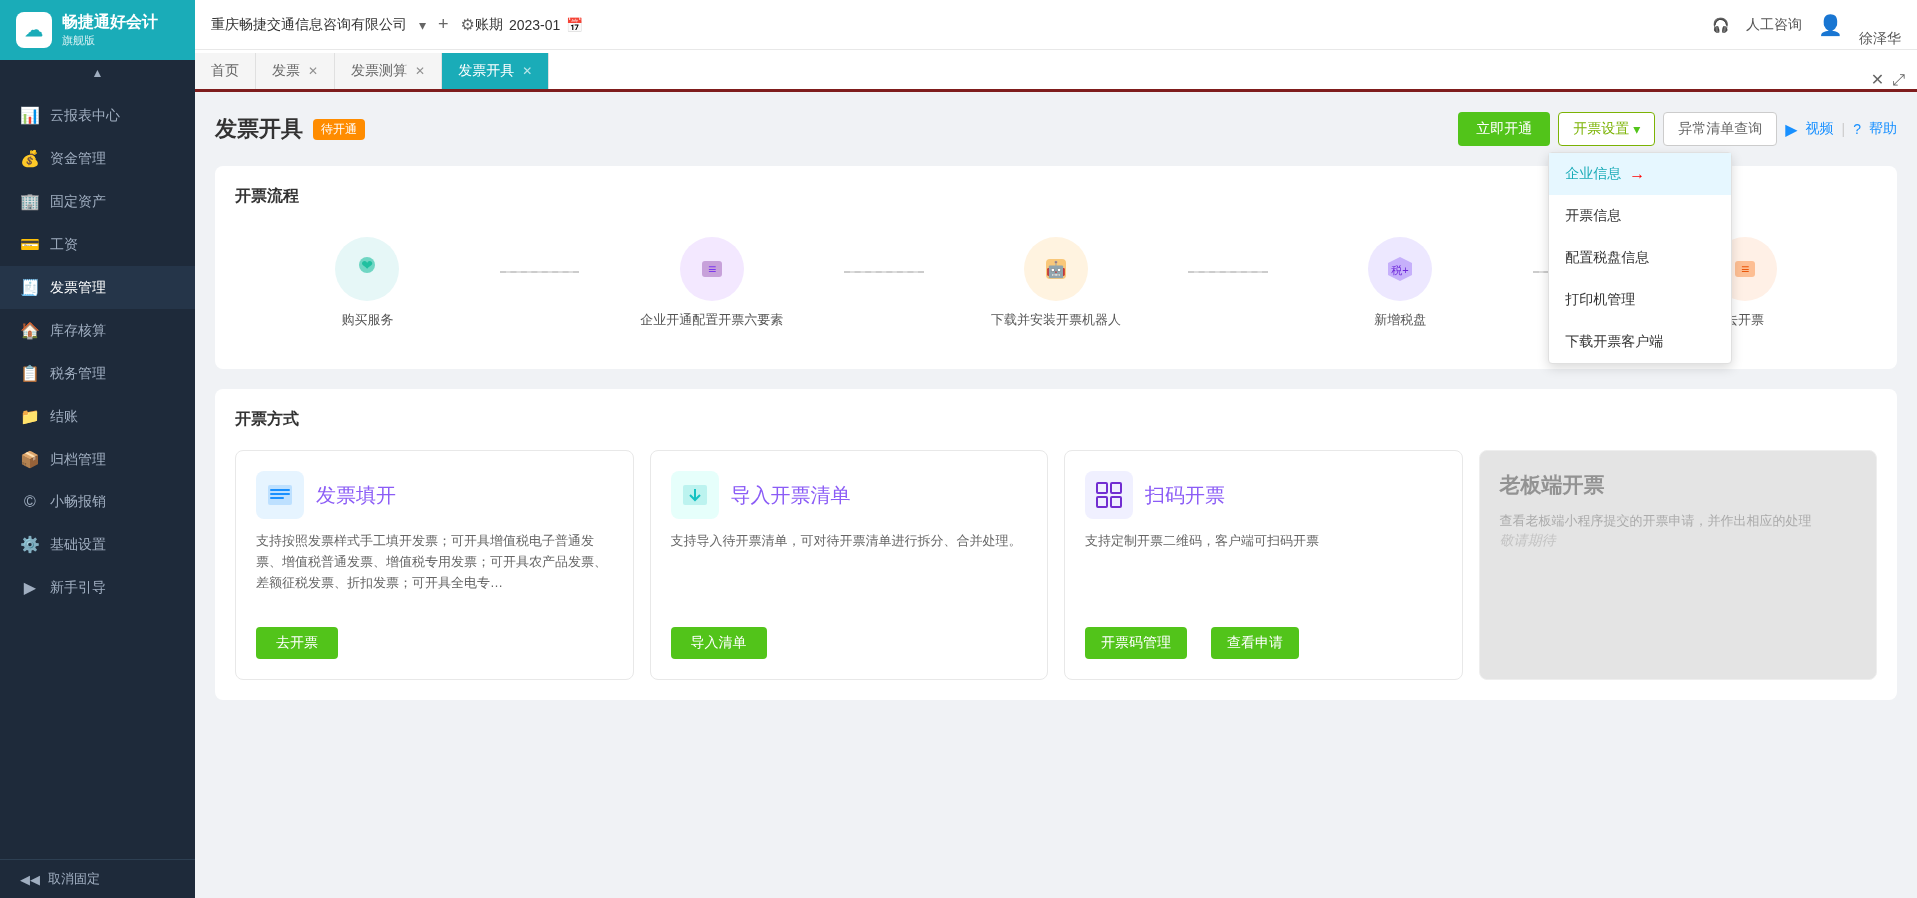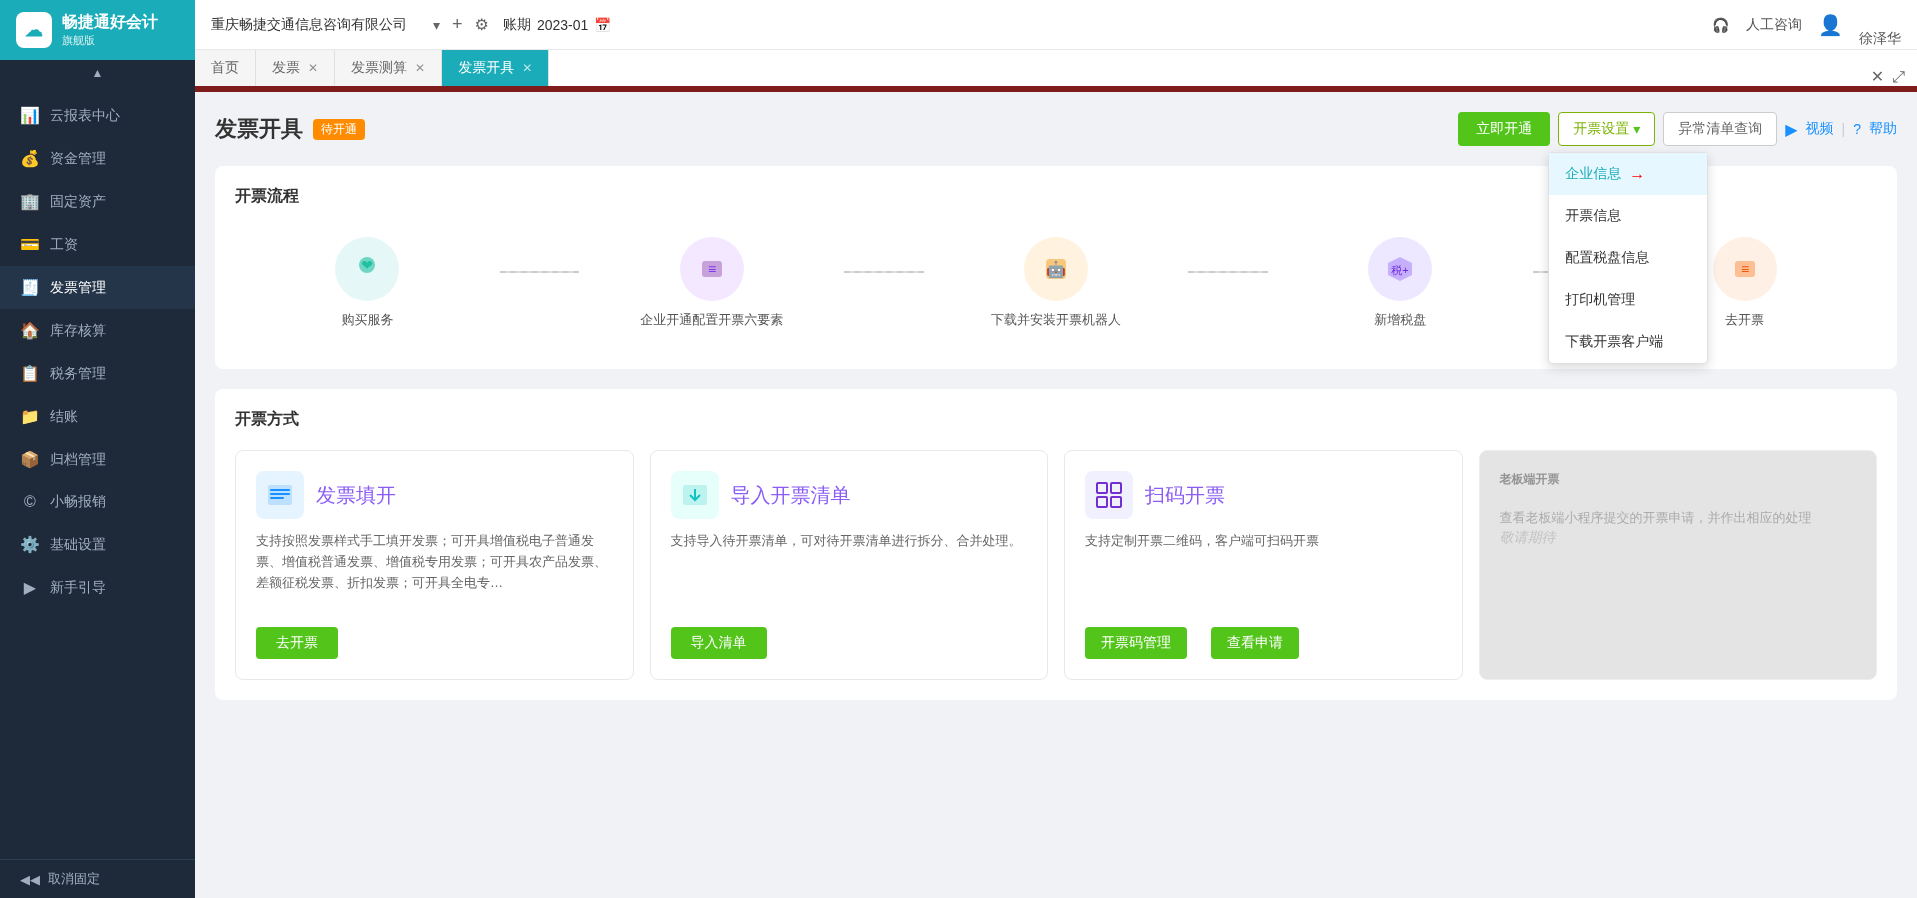--- a/index.html
+++ b/index.html
@@ -9,21 +9,20 @@
     .top-bar {
       height: 50px;
       background: #fff;
       display: flex;
       align-items: center;
       padding: 0 16px;
       border-bottom: 1px solid #e8e8e8;
       position: fixed;
       top: 0; left: 195px; right: 0;
       z-index: 100;
-      gap: 14px;
     }
     .company-name {
       font-size: 14px;
       color: #333;
       margin-right: 4px;
     }
     .top-bar-actions {
       display: flex;
       align-items: center;
       gap: 12px;
@@ -101,21 +100,21 @@
     }
 
     
     .tabs-bar {
       position: fixed;
       top: 50px; left: 195px; right: 0;
       height: 42px;
       background: #fff;
       display: flex;
       align-items: flex-end;
-      border-bottom: 6px solid #7f1d1d;
+      border-bottom: 3px solid #7f1d1d;
       z-index: 99;
       padding-left: 0;
     }
     .tab {
       height: 36px;
       padding: 0 16px;
       display: flex;
       align-items: center;
       gap: 6px;
       cursor: pointer;
@@ -209,21 +208,21 @@
 
     
     .dropdown-menu {
       position: absolute;
       top: 40px;
       left: 90px;
       background: #fff;
       border: 1px solid #e0e0e0;
       border-radius: 4px;
       box-shadow: 0 4px 12px rgba(0,0,0,0.15);
-      width: 160px;
+      width: 184px;
       z-index: 1000;
     }
     .dropdown-item {
       padding: 12px 16px;
       cursor: pointer;
       color: #333;
       font-size: 14px;
       display: flex;
       align-items: center;
       gap: 8px;
@@ -323,24 +322,24 @@
       color: #8b5cf6;
     }
     .method-desc {
       font-size: 13px;
       color: #666;
       line-height: 1.6;
       margin-bottom: 16px;
       min-height: 80px;
     }
     .boss-title {
-      font-size: 12px;
+      font-size: 21px;
       font-weight: bold;
       color: #666;
-      margin-bottom: 20px;
+      margin-bottom: 12px;
     }
     .boss-desc {
       font-size: 13px;
       color: #888;
       line-height: 1.6;
     }
     .pending-badge {
       font-size: 14px;
       color: #aaa;
       font-style: italic;

